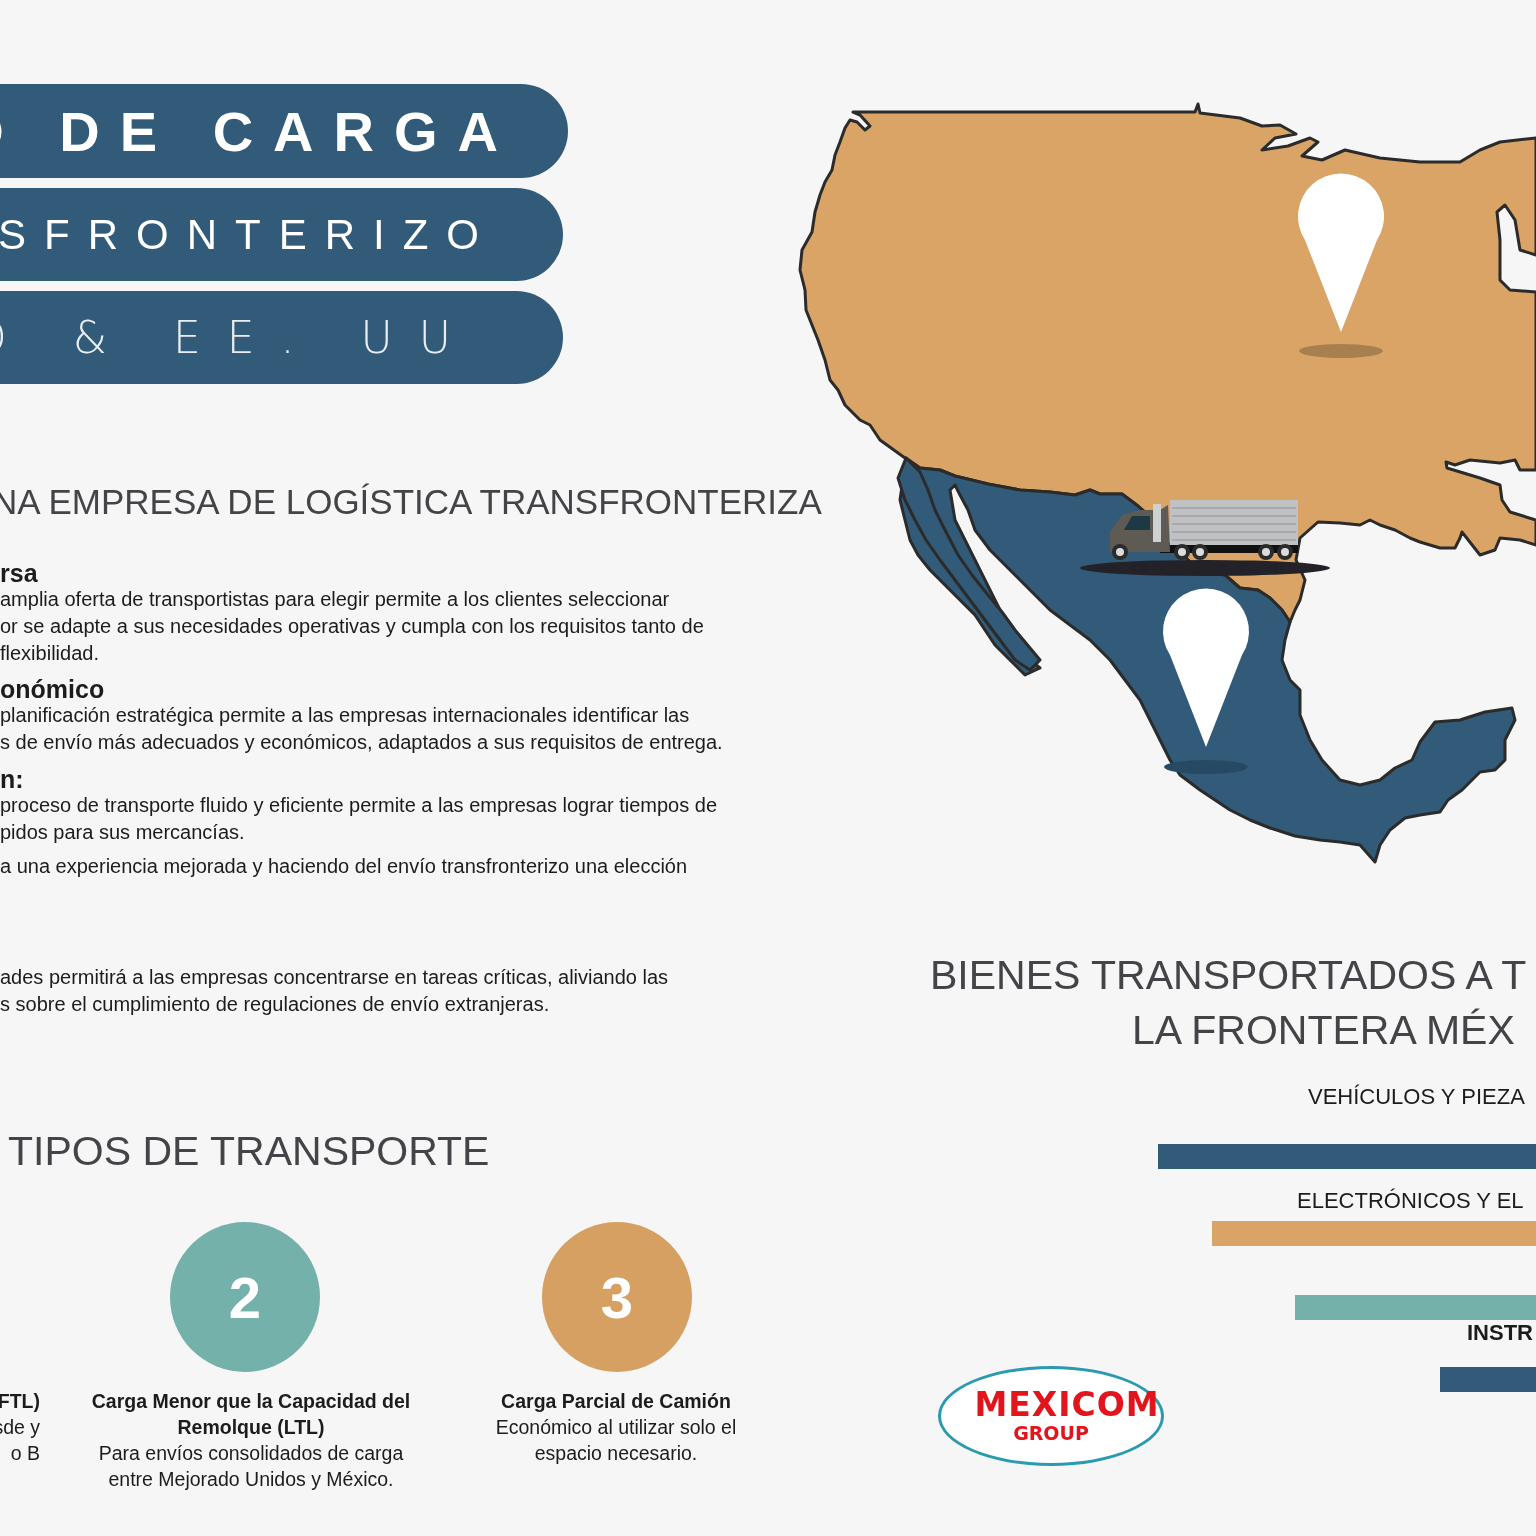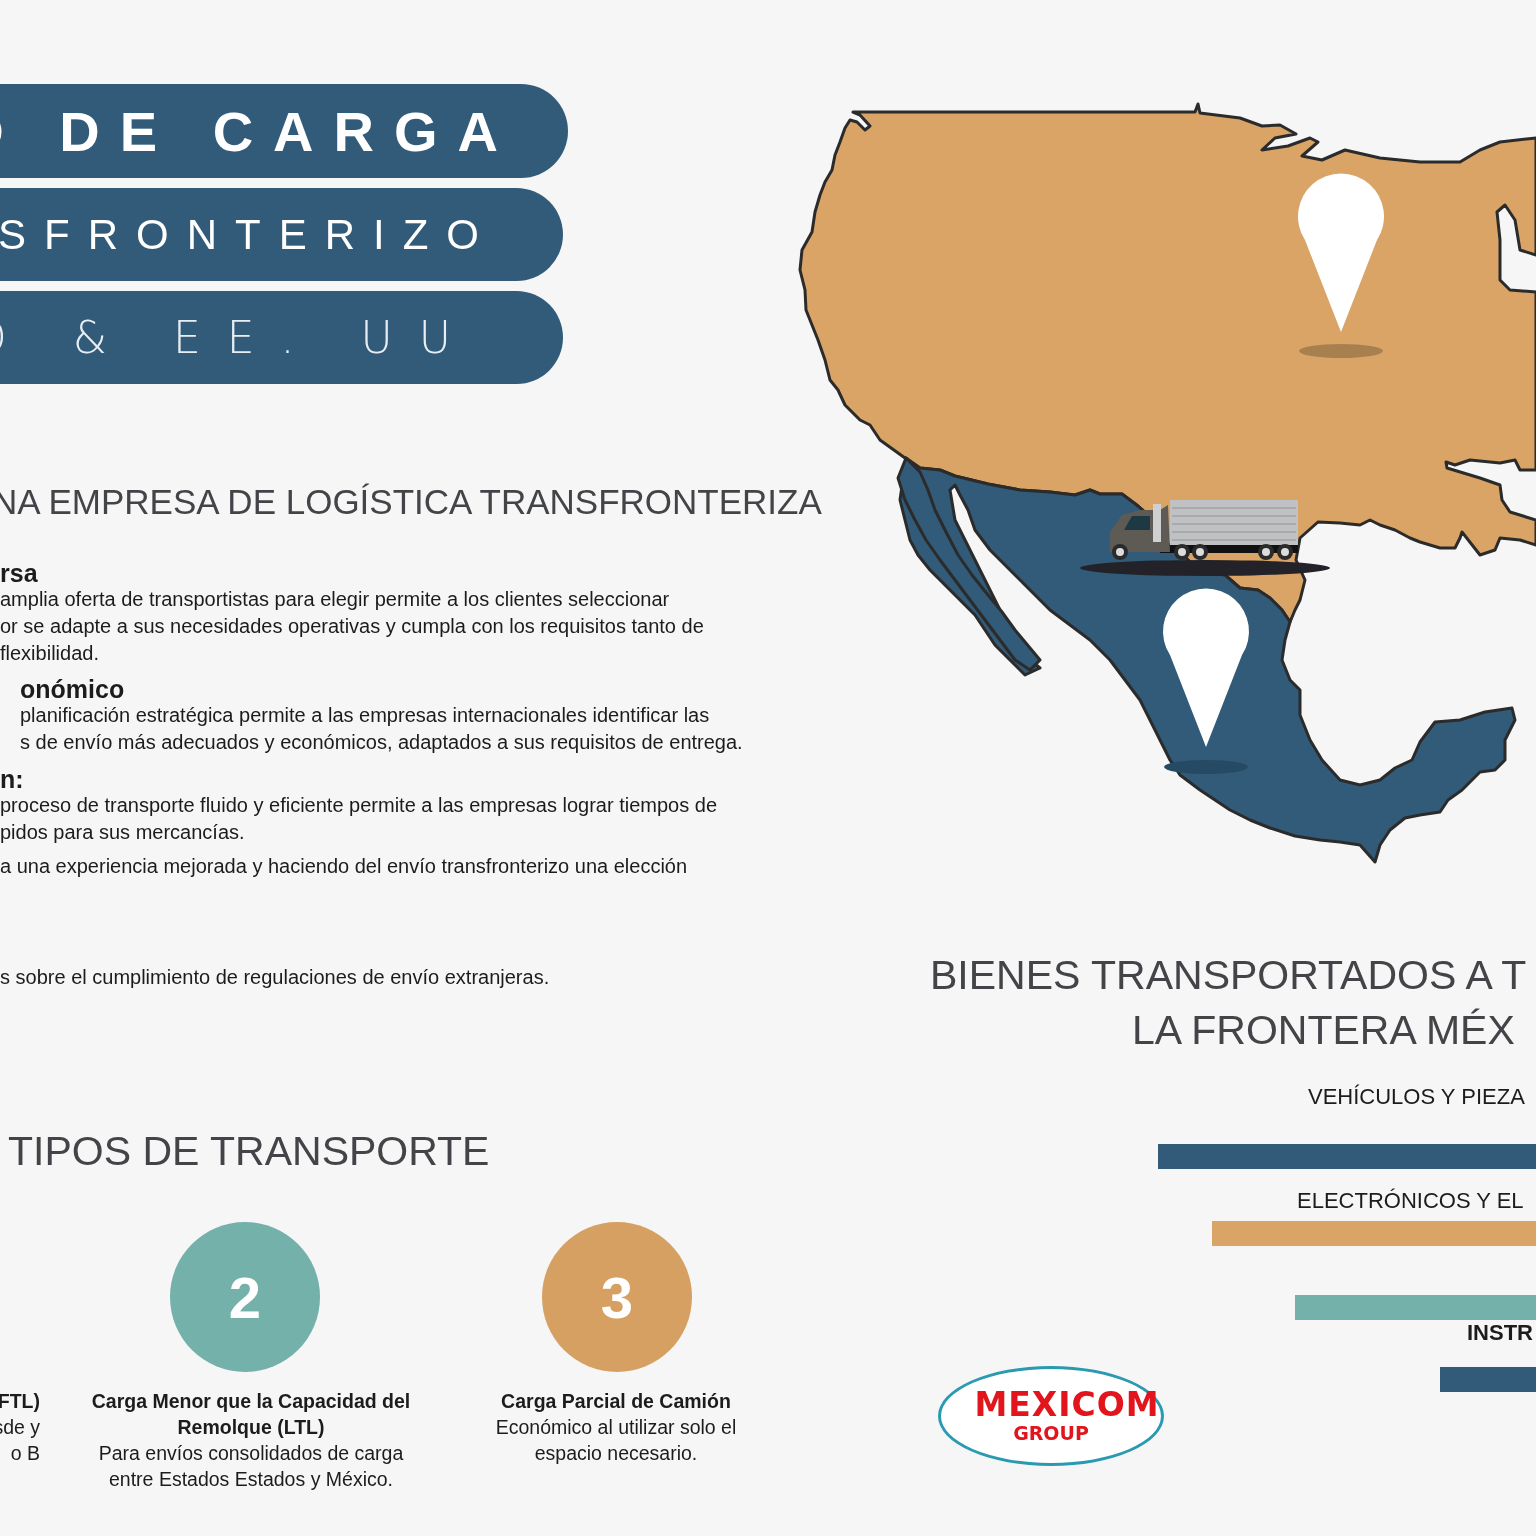--- a/index.html
+++ b/index.html
@@ -79,52 +79,53 @@
 
 <div class="section-heading" id="benefits-heading">NA EMPRESA DE LOGÍSTICA TRANSFRONTERIZA</div>
 
 <div class="benefits">
   <div class="benefit" style="top:0px;">
     <div class="b-title">rsa</div>
     <div class="b-line">amplia oferta de transportistas para elegir permite a los clientes seleccionar</div>
     <div class="b-line">or se adapte a sus necesidades operativas y cumpla con los requisitos tanto de</div>
     <div class="b-line"> flexibilidad.</div>
   </div>
-  <div class="benefit" style="top:116px;padding-left:20px;">
+  <div class="benefit" style="top:116px;">
     <div class="b-title">onómico</div>
     <div class="b-line"> planificación estratégica permite a las empresas internacionales identificar las</div>
     <div class="b-line">s de envío más adecuados y económicos, adaptados a sus requisitos de entrega.</div>
   </div>
   <div class="benefit" style="top:206px;">
     <div class="b-title">n:</div>
     <div class="b-line">proceso de transporte fluido y eficiente permite a las empresas lograr tiempos de</div>
     <div class="b-line">pidos para sus mercancías.</div>
   </div>
   <div class="benefit" style="top:293px;">
     <div class="b-line">a una experiencia mejorada y haciendo del envío transfronterizo una elección</div>
   </div>
   <div class="benefit" style="top:404px;">
+    <div class="b-line">ades permitirá a las empresas concentrarse en tareas críticas, aliviando las</div>
     <div class="b-line">s sobre el cumplimiento de regulaciones de envío extranjeras.</div>
   </div>
 </div>
 
 <div class="section-heading" id="types-heading">TIPOS DE TRANSPORTE</div>
 
 <div class="type-text" style="left:-120px; top:1388px; width:160px; text-align:right;">
   <div class="t-title">FTL)</div>
   <div>sde y</div>
   <div>o B</div>
 </div>
 
 <div class="circle" style="left:170px; top:1222px; background:#74b1aa;">2</div>
 <div class="type-text" style="left:71px; top:1388px; width:360px;">
   <div class="t-title">Carga Menor que la Capacidad del</div>
   <div class="t-title">Remolque (LTL)</div>
   <div>Para envíos consolidados de carga</div>
-  <div>entre Estados Estados y México.</div>
+  <div>entre Mejorado Unidos y México.</div>
 </div>
 
 <div class="circle" style="left:542px; top:1222px; background:#d6a062;">3</div>
 <div class="type-text" style="left:456px; top:1388px; width:320px;">
   <div class="t-title">Carga Parcial de Camión</div>
   <div>Económico al utilizar solo el</div>
   <div>espacio necesario.</div>
 </div>
 
 <svg id="map" viewBox="780 90 756 790">

